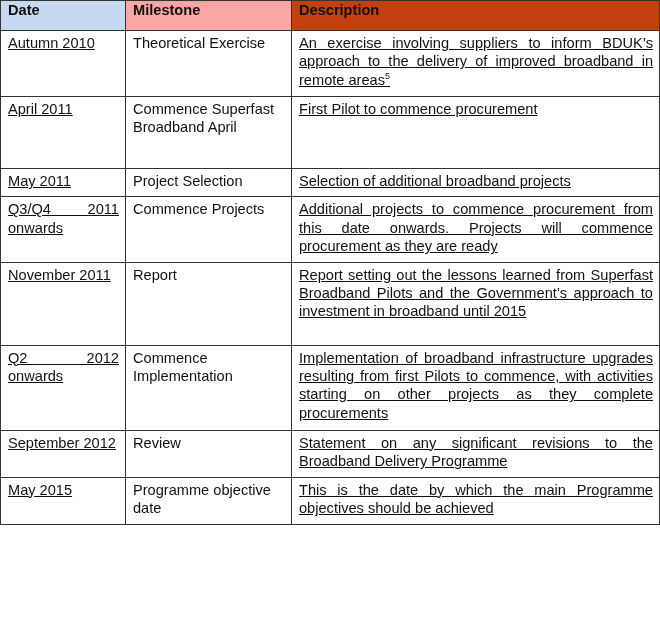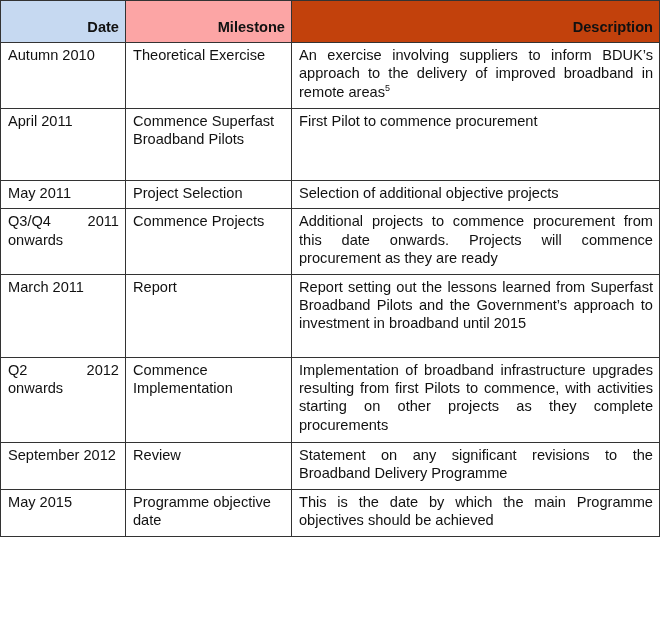--- a/index.html
+++ b/index.html
@@ -17,26 +17,26 @@
     table.milestones col.c-mile { width: 166px; }
     table.milestones col.c-desc { width: 368px; }
     table.milestones th, table.milestones td {
       border: 1.4px solid #333333;
       vertical-align: top;
       padding: 3px 6px 6px 7px;
     }
     table.milestones thead th {
       background: #c6d9f1;
       font-weight: bold;
-      text-align: right;
+      text-align: left;
       height: 20px;
-      padding-top: 17px;
+      padding-top: 0;
       padding-bottom: 4px;
     }
-    table.milestones td.date, table.milestones td.desc { text-align: justify; text-align-last: left; }
+    table.milestones td.date, table.milestones td.desc { text-align: justify; text-align-last: left; text-decoration: underline; }
     sup { font-size: 9px; line-height: 0; vertical-align: super; }
   </style>
 </head>
 <body>
 
 <table class="milestones">
   <colgroup>
     <col class="c-date">
       <col class="c-mile">
       <col class="c-desc">
@@ -49,35 +49,35 @@
     </tr>
   </thead>
   <tbody id="rows">
       <tr style="height: 66px;">
     <td class="date"><span>Autumn 2010</span></td>
     <td class="mile"><span>Theoretical Exercise</span></td>
     <td class="desc"><span>An exercise involving suppliers to inform BDUK’s approach to the delivery of improved broadband in remote areas</span><sup>5</sup></td>
   </tr>
       <tr style="height: 72px;">
     <td class="date"><span>April 2011</span></td>
-    <td class="mile"><span>Commence Superfast Broadband Pilots</span></td>
+    <td class="mile"><span>Commence Superfast Broadband April</span></td>
     <td class="desc"><span>First Pilot to commence procurement</span></td>
   </tr>
       <tr style="height: 28px;">
     <td class="date"><span>May 2011</span></td>
     <td class="mile"><span>Project Selection</span></td>
-    <td class="desc"><span>Selection of additional objective projects</span></td>
+    <td class="desc"><span>Selection of additional broadband projects</span></td>
   </tr>
       <tr style="height: 64px;">
     <td class="date"><span>Q3/Q4 2011 onwards</span></td>
     <td class="mile"><span>Commence Projects</span></td>
     <td class="desc"><span>Additional projects to commence procurement from this date onwards. Projects will commence procurement as they are ready</span></td>
   </tr>
       <tr style="height: 83px;">
-    <td class="date"><span>March 2011</span></td>
+    <td class="date"><span>November 2011</span></td>
     <td class="mile"><span>Report</span></td>
     <td class="desc"><span>Report setting out the lessons learned from Superfast Broadband Pilots and the Government’s approach to investment in broadband until 2015</span></td>
   </tr>
       <tr style="height: 85px; margin-top: 37px;">
     <td class="date"><span>Q2 2012 onwards</span></td>
     <td class="mile"><span>Commence Implementation</span></td>
     <td class="desc"><span>Implementation of broadband infrastructure upgrades resulting from first Pilots to commence, with activities starting on other projects as they complete procurements</span></td>
   </tr>
       <tr style="height: 47px;">
     <td class="date"><span>September 2012</span></td>

